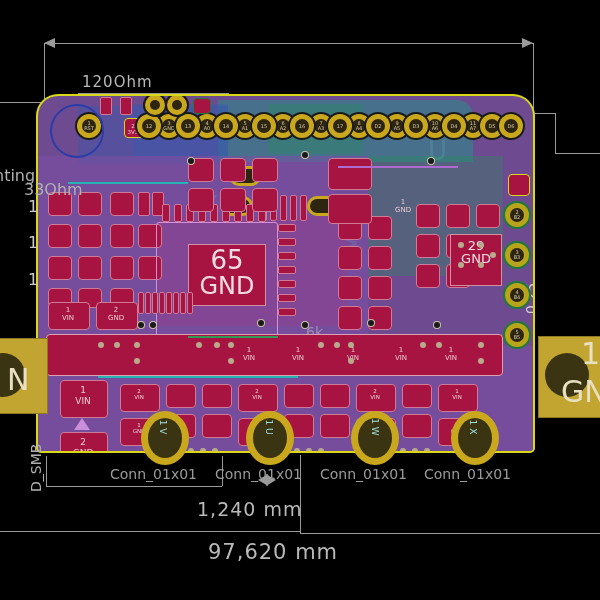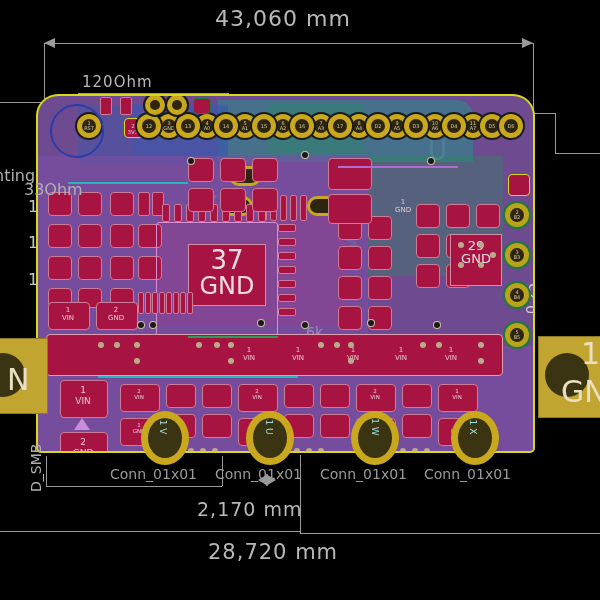--- a/index.html
+++ b/index.html
@@ -204,21 +204,20 @@
     font-size: 12px;
     white-space: nowrap;
     pointer-events: none;
   }
 </style>
 </head>
 <body>
 
 <div id="canvas">
 
-  <div class="dim-text dim-top">43,060 mm</div>
 
   <div class="dim-line dim-h" style="left:44px; top:43px; width:489px;"></div>
   <div class="arrow-l" style="left:44px; top:38px;"></div>
   <div class="arrow-r" style="left:522px; top:38px;"></div>
   <div class="dim-line dim-v" style="left:44px; top:43px; height:300px;"></div>
   <div class="dim-line dim-v" style="left:533px; top:43px; height:310px;"></div>
 
   <div class="dim-text" style="font-size:15px; left:82px; top:73px;">120Ohm</div>
   <div class="dim-line dim-h" style="left:78px; top:93px; width:150px;"></div>
   <div class="dim-line dim-v" style="left:78px; top:93px; height:10px;"></div>
@@ -343,21 +342,21 @@
     <div class="pad pad-r4" style="left:40px; top:192px; width:22px; height:18px;"></div>
     <div class="pad pad-r4" style="left:72px; top:192px; width:22px; height:18px;"></div>
 
     <div class="pad" style="left:100px; top:96px; width:10px; height:22px;"></div>
     <div class="pad" style="left:114px; top:96px; width:10px; height:22px;"></div>
     <div class="pad pad-r4" style="left:100px; top:128px; width:22px; height:22px;"></div>
     <div class="pad pad-r4" style="left:100px; top:160px; width:22px; height:22px;"></div>
 
     <div class="outline-p outline" style="left:118px; top:126px; width:120px; height:120px; border-radius:3px;"></div>
     <div class="chip-big" style="left:150px; top:148px; width:78px; height:62px;">
-      <span>37</span><br>
+      <span>65</span><br>
       <span style="font-size:24px;">GND</span>
     </div>
 
     <div class="pad" style="left:124px; top:108px; width:6px; height:16px;"></div>
     <div class="pad" style="left:136px; top:108px; width:6px; height:16px;"></div>
     <div class="pad" style="left:148px; top:108px; width:6px; height:16px;"></div>
     <div class="pad" style="left:160px; top:108px; width:6px; height:16px;"></div>
     <div class="pad" style="left:172px; top:108px; width:6px; height:16px;"></div>
     <div class="pad" style="left:184px; top:108px; width:6px; height:16px;"></div>
     <div class="pad" style="left:196px; top:108px; width:6px; height:16px;"></div>
@@ -574,24 +573,24 @@
   <div class="silk-label" style="left:28px; top:197px; font-size:16px; color:#c8c8c8;">1</div>
   <div class="silk-label" style="left:28px; top:233px; font-size:16px; color:#c8c8c8;">1</div>
   <div class="silk-label" style="left:28px; top:270px; font-size:16px; color:#c8c8c8;">1</div>
 
 
   <div class="silk-label rot90" style="left:28px; top:492px; font-size:14px; color:#b0b0b0;">D_SMB</div>
   <div class="dim-line dim-v" style="left:46px; top:456px; height:30px;"></div>
   <div class="dim-line dim-h" style="left:46px; top:486px; width:176px;"></div>
   <div class="dim-line dim-v" style="left:222px; top:456px; height:30px;"></div>
 
-  <div class="dim-text dim-bottom1">2,170 mm</div>
+  <div class="dim-text dim-bottom1">1,240 mm</div>
 
   <div style="position:absolute; left:258px; top:474px; width:0; height:0; border-top:6px solid transparent; border-bottom:6px solid transparent; border-right:10px solid #9a9a9a;"></div>
   <div style="position:absolute; left:266px; top:474px; width:0; height:0; border-top:6px solid transparent; border-bottom:6px solid transparent; border-left:10px solid #9a9a9a;"></div>
 
   <div class="dim-line dim-h" style="left:0px; top:531px; width:300px;"></div>
   <div class="dim-line dim-h" style="left:300px; top:533px; width:300px;"></div>
   <div class="dim-line dim-v" style="left:300px; top:455px; height:78px;"></div>
 
-  <div class="dim-text dim-bottom2">28,720 mm</div>
+  <div class="dim-text dim-bottom2">97,620 mm</div>
 
 </div>
 
 </body></html>

